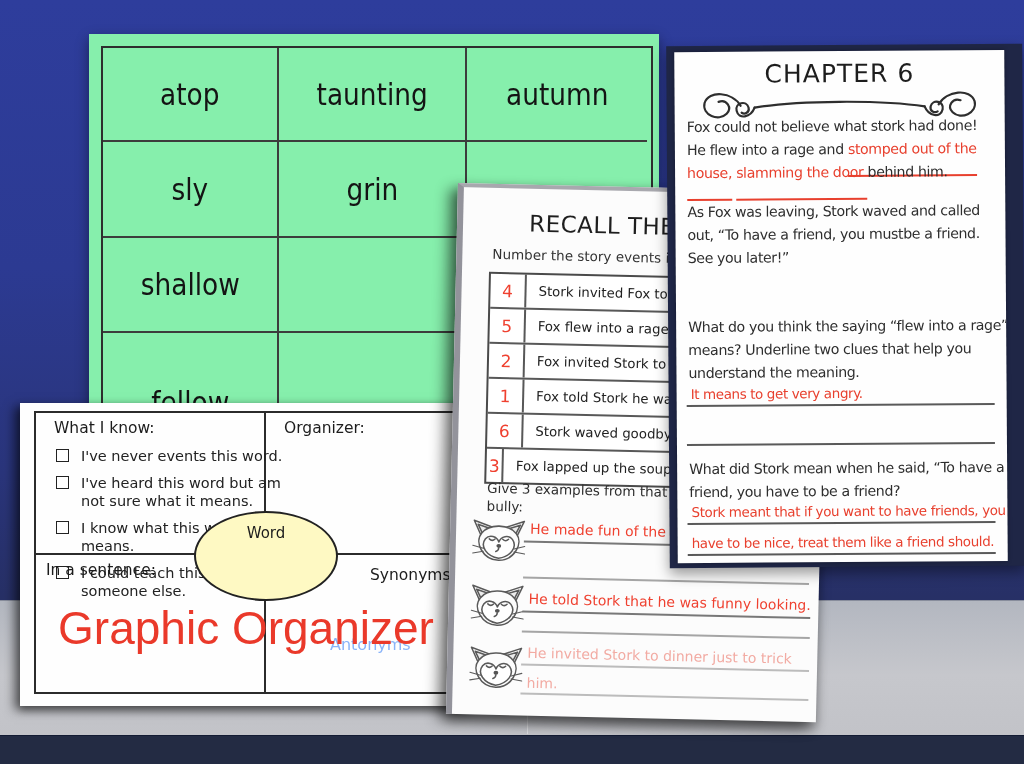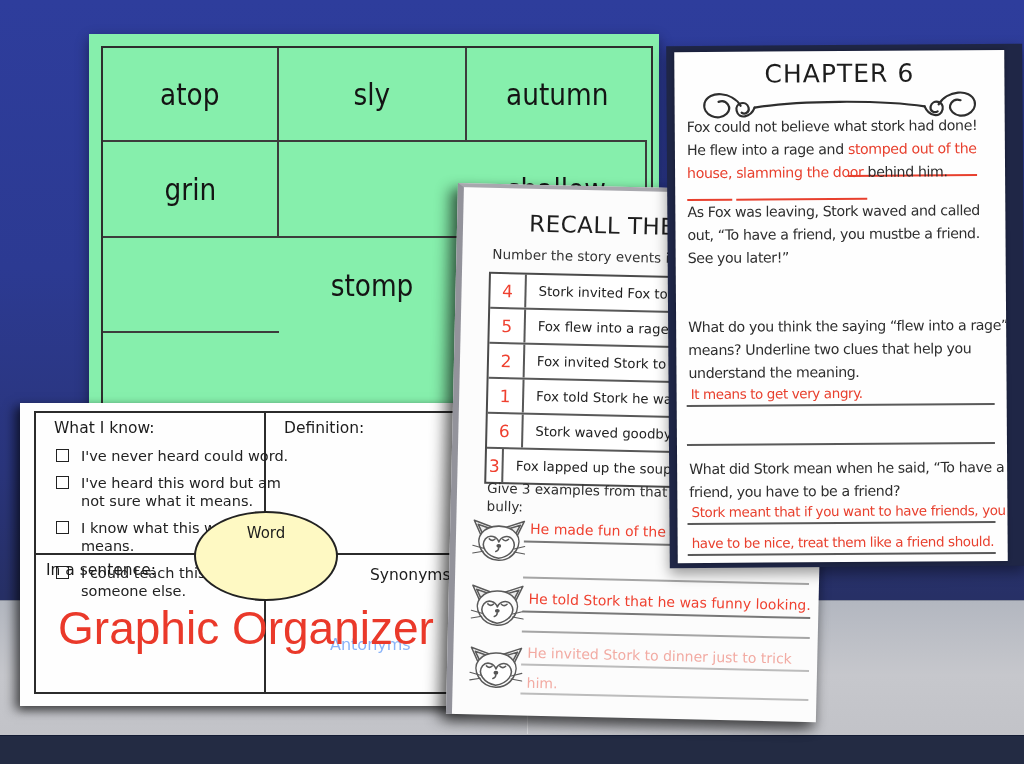--- a/index.html
+++ b/index.html
@@ -114,24 +114,27 @@
 <div class="abs gray-band"></div>
 <div class="abs band-seam"></div>
 <div class="abs bottom-band"></div>
 
 <div class="abs card-sheet">
   <div class="card-grid">
     <div class="card-cell">
         <span>atop</span>
       </div>
     <div class="card-cell">
-        <span>sly</span>
+        <span>taunting</span>
       </div>
     <div class="card-cell lastcol">
         <span>autumn</span>
+      </div>
+    <div class="card-cell">
+        <span>sly</span>
       </div>
     <div class="card-cell">
         <span>grin</span>
       </div>
     <div class="card-cell lastcol">
         <span></span>
       </div>
     <div class="card-cell">
         <span>shallow</span>
       </div>
@@ -149,26 +152,26 @@
       </div>
   </div>
 </div>
 
 <div class="abs organizer">
   <div class="org-box">
     <div class="org-vdiv"></div>
     <div class="org-hdiv"></div>
     <div class="org-label" style="left:18px;top:6px;">What I know:</div>
     <ul class="org-checklist">
-      <li><span class="chk"></span><span>I've never heard could word.</span></li>
+      <li><span class="chk"></span><span>I've never events this word.</span></li>
       <li><span class="chk"></span><span>I've heard this word but am not sure what it means.</span></li>
       <li><span class="chk"></span><span>I know what this word means.</span></li>
       <li><span class="chk"></span><span>I could teach this word to someone else.</span></li>
     </ul>
-    <div class="org-label" style="left:248px;top:6px;">Definition:</div>
+    <div class="org-label" style="left:248px;top:6px;">Organizer:</div>
     <div class="org-label" style="left:10px;top:148px;">In a sentence:</div>
     <div class="org-label" style="left:334px;top:153px;">Synonyms:</div>
     <div class="org-antonyms">Antonyms</div>
   </div>
   <div class="org-ellipse"><span>Word</span></div>
 </div>
 
 <div class="abs recall">
   <div class="recall-title">RECALL THE STORY</div>
   <div class="recall-instr">Number the story events in order from 1-6.</div>

